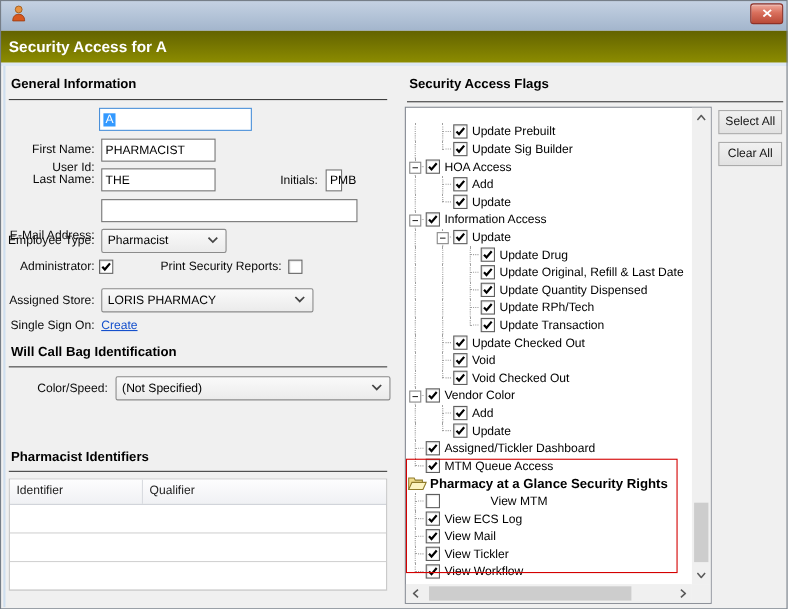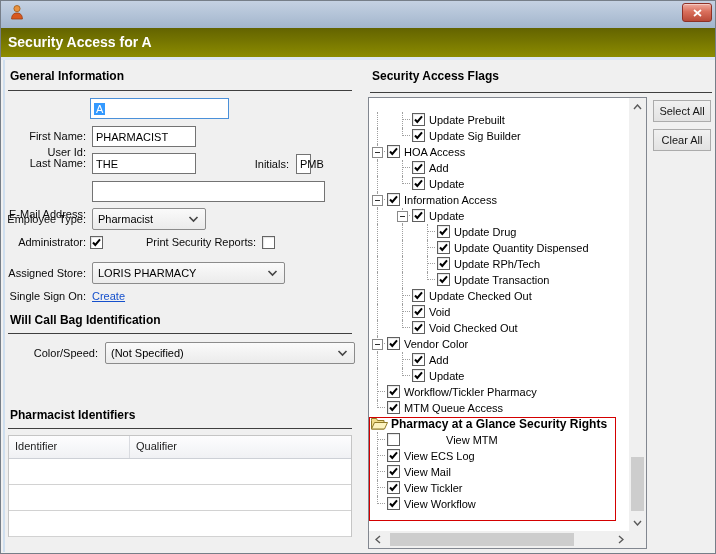--- a/index.html
+++ b/index.html
@@ -273,32 +273,44 @@
       <div class="tree-row">
         <div class="guide" style="left: 8px;"></div>
         <div class="guide" style="left: 33px;"></div>
         <div class="guide" style="left: 58px;"></div>
         <div class="stub" style="left: 58px; width: 8px;"></div>
         <div class="cb" style="left: 68px;">
           <svg width="11" height="11" viewBox="0 0 11 11">
             <path d="M2,5.5 L4.3,8 L9,2.4" fill="none" stroke="#000" stroke-width="2"></path>
           </svg>
         </div>
-        <div class="tree-label" style="left: 85px;">Update Quantity Dispensed</div>
+        <div class="tree-label" style="left: 85px;">Update Original, Refill &amp; Last Date</div>
       </div>
       <div class="tree-row">
         <div class="guide" style="left: 8px;"></div>
         <div class="guide" style="left: 33px;"></div>
         <div class="guide" style="left: 58px;"></div>
         <div class="stub" style="left: 58px; width: 8px;"></div>
         <div class="cb" style="left: 68px;">
           <svg width="11" height="11" viewBox="0 0 11 11">
             <path d="M2,5.5 L4.3,8 L9,2.4" fill="none" stroke="#000" stroke-width="2"></path>
           </svg>
         </div>
+        <div class="tree-label" style="left: 85px;">Update Quantity Dispensed</div>
+      </div>
+      <div class="tree-row">
+        <div class="guide" style="left: 8px;"></div>
+        <div class="guide" style="left: 33px;"></div>
+        <div class="guide" style="left: 58px;"></div>
+        <div class="stub" style="left: 58px; width: 8px;"></div>
+        <div class="cb" style="left: 68px;">
+          <svg width="11" height="11" viewBox="0 0 11 11">
+            <path d="M2,5.5 L4.3,8 L9,2.4" fill="none" stroke="#000" stroke-width="2"></path>
+          </svg>
+        </div>
         <div class="tree-label" style="left: 85px;">Update RPh/Tech</div>
       </div>
       <div class="tree-row">
         <div class="guide" style="left: 8px;"></div>
         <div class="guide" style="left: 33px;"></div>
         <div class="guide half" style="left: 58px;"></div>
         <div class="stub" style="left: 58px; width: 8px;"></div>
         <div class="cb" style="left: 68px;">
           <svg width="11" height="11" viewBox="0 0 11 11">
             <path d="M2,5.5 L4.3,8 L9,2.4" fill="none" stroke="#000" stroke-width="2"></path>
@@ -373,21 +385,21 @@
         <div class="tree-label" style="left: 60px;">Update</div>
       </div>
       <div class="tree-row">
         <div class="guide" style="left: 8px;"></div>
         <div class="stub" style="left: 8px; width: 8px;"></div>
         <div class="cb" style="left: 18px;">
           <svg width="11" height="11" viewBox="0 0 11 11">
             <path d="M2,5.5 L4.3,8 L9,2.4" fill="none" stroke="#000" stroke-width="2"></path>
           </svg>
         </div>
-        <div class="tree-label" style="left: 35px;">Workflow/Tickler Pharmacy</div>
+        <div class="tree-label" style="left: 35px;">Assigned/Tickler Dashboard</div>
       </div>
       <div class="tree-row">
         <div class="guide half" style="left: 8px;"></div>
         <div class="stub" style="left: 8px; width: 8px;"></div>
         <div class="cb" style="left: 18px;">
           <svg width="11" height="11" viewBox="0 0 11 11">
             <path d="M2,5.5 L4.3,8 L9,2.4" fill="none" stroke="#000" stroke-width="2"></path>
           </svg>
         </div>
         <div class="tree-label" style="left: 35px;">MTM Queue Access</div>

